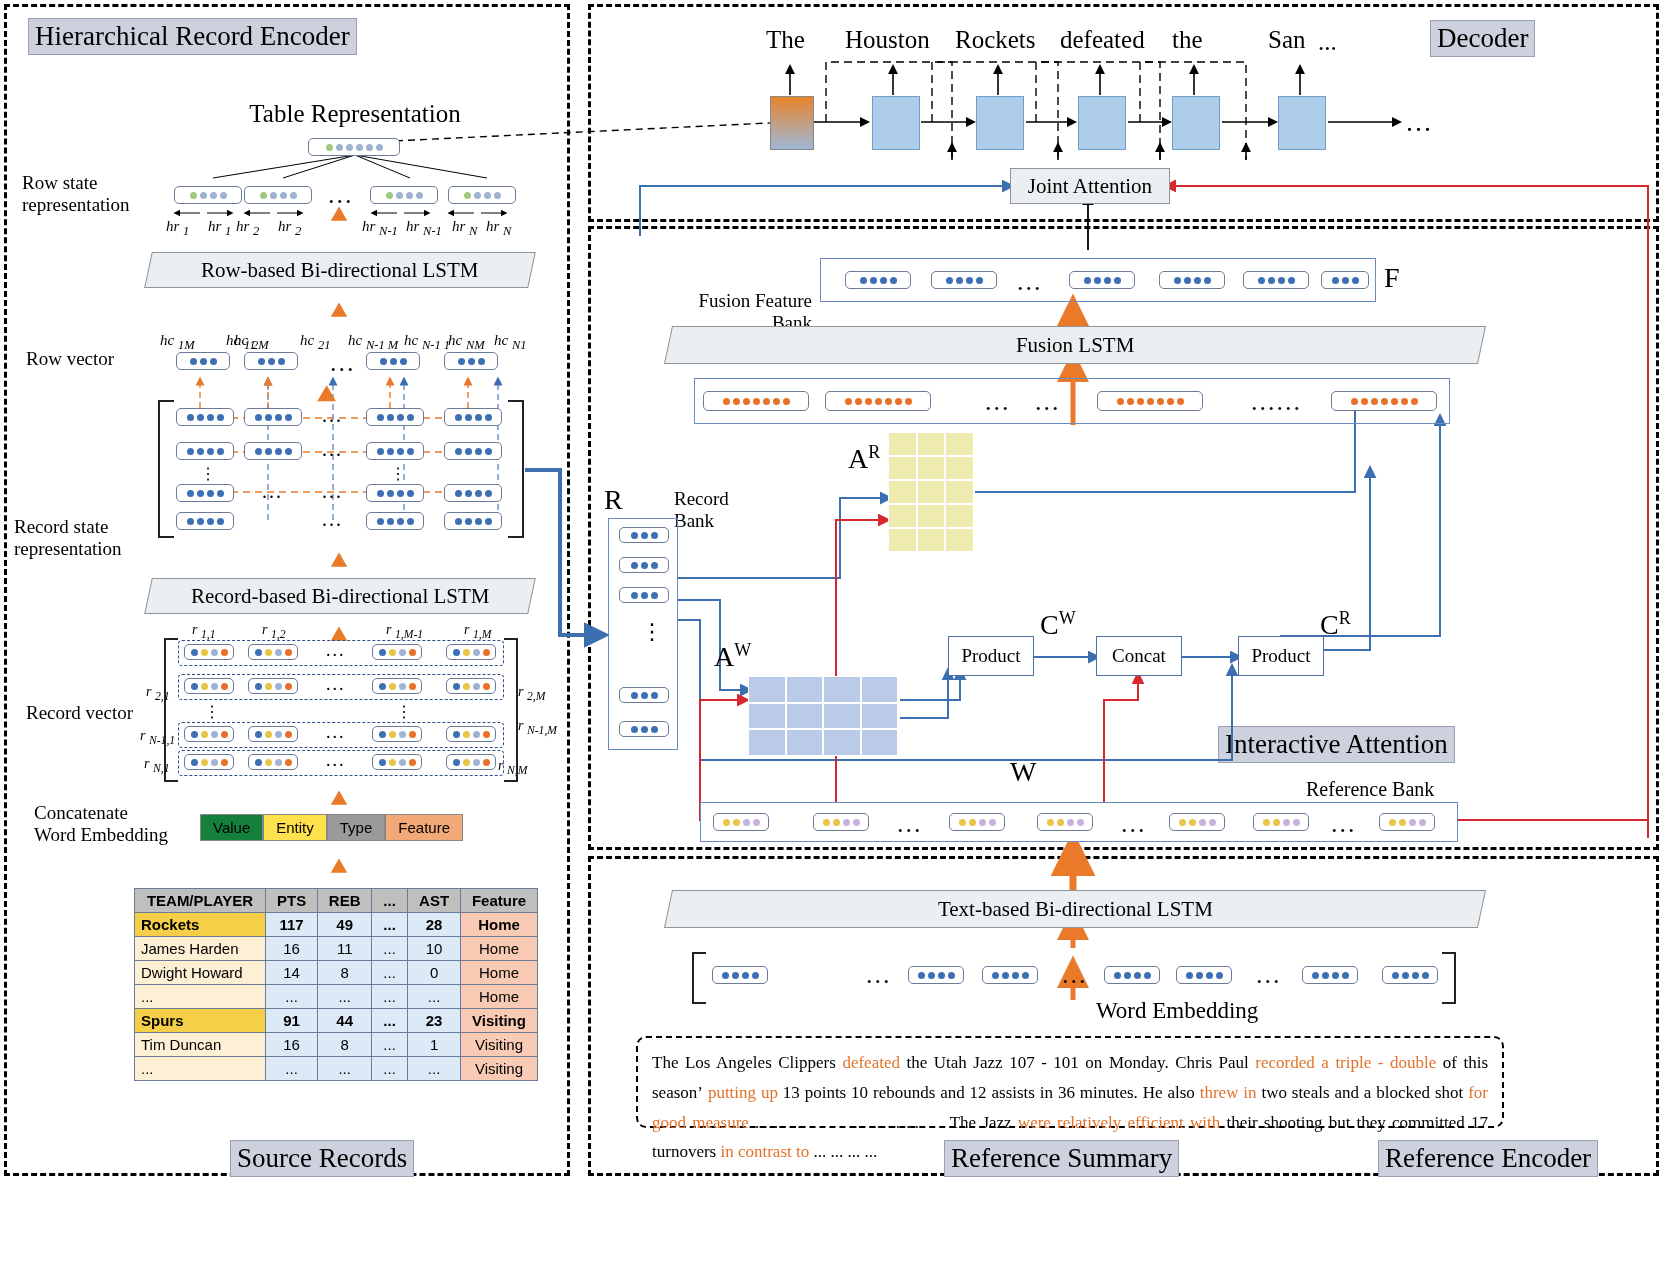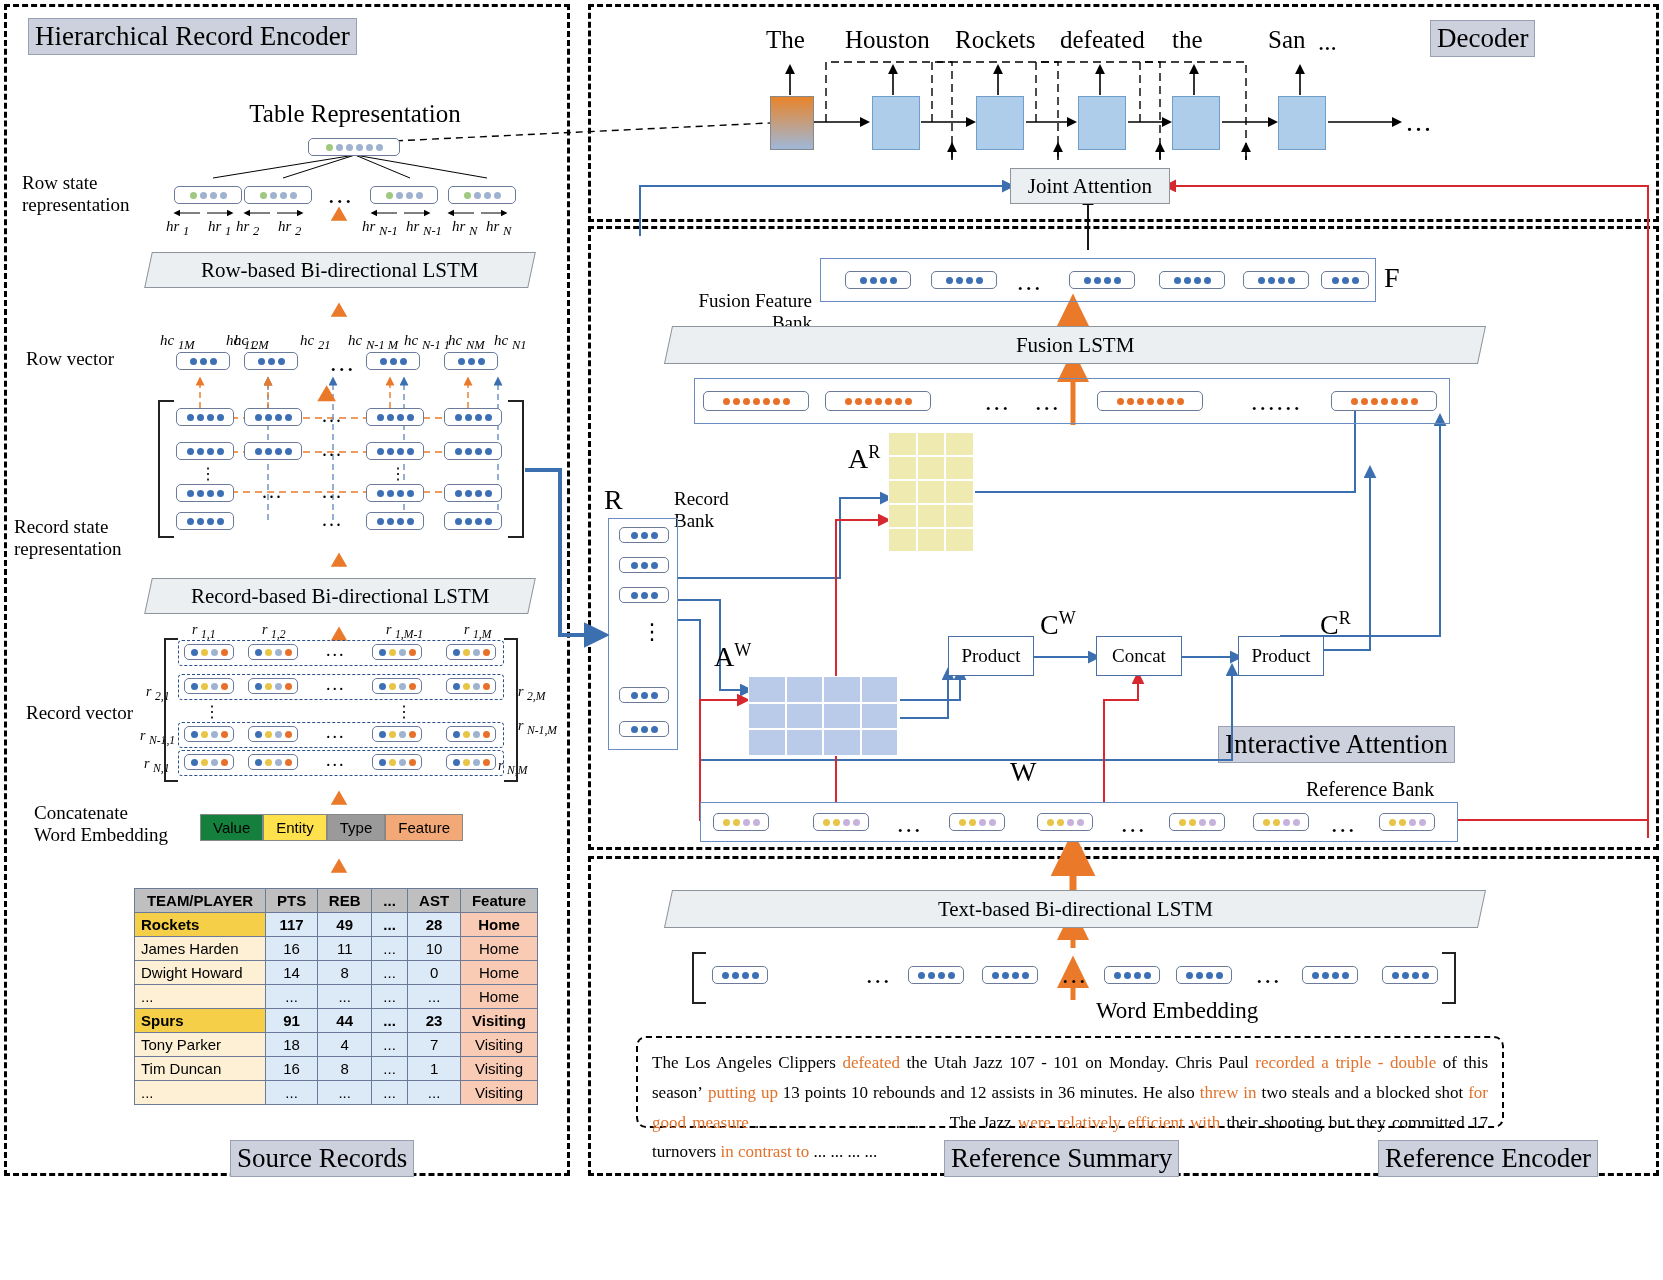--- a/index.html
+++ b/index.html
@@ -566,28 +566,20 @@
     </tr>
     <tr class="hl">
       <td class="name">Spurs</td>
       <td class="num">91</td>
       <td class="num">44</td>
       <td class="num">...</td>
       <td class="num">23</td>
       <td class="feat">Visiting</td>
     </tr>
     <tr>
-      <td class="name">Tony Parker</td>
-      <td class="num">18</td>
-      <td class="num">4</td>
-      <td class="num">...</td>
-      <td class="num">7</td>
-      <td class="feat">Visiting</td>
-    </tr>
-    <tr>
       <td class="name">Tim Duncan</td>
       <td class="num">16</td>
       <td class="num">8</td>
       <td class="num">...</td>
       <td class="num">1</td>
       <td class="feat">Visiting</td>
     </tr>
     <tr>
       <td class="name">...</td>
       <td class="num">...</td>

